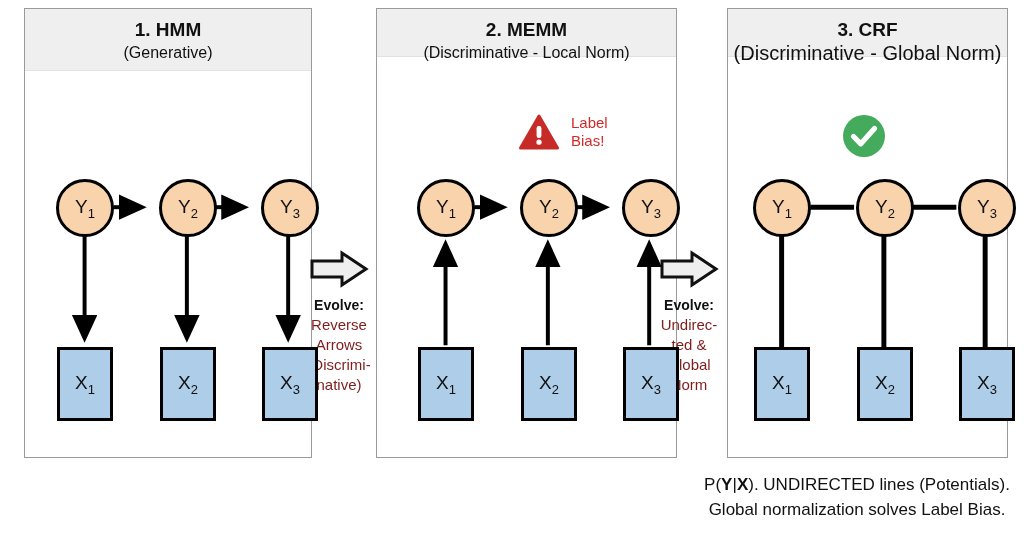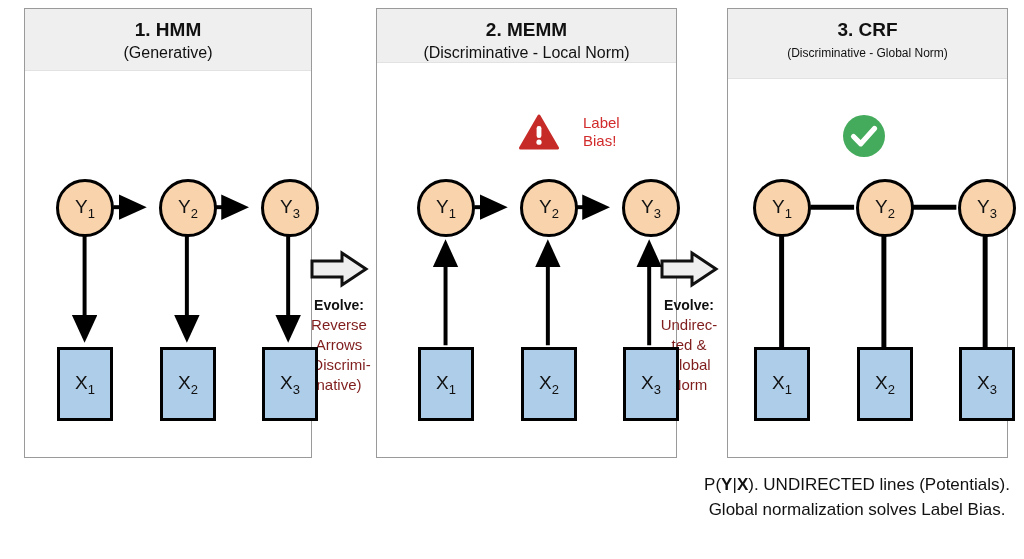--- a/index.html
+++ b/index.html
@@ -68,21 +68,21 @@
     font-size: 19px; color: #111;
     z-index: 4;
   }
   .node-label sub { font-size: 13px; }
 
   .edges { position: absolute; left: 0; top: 0; width: 100%; height: 100%; z-index: 2; }
 
   
   .badge-warning {
     position: absolute;
-    display: flex; gap: 24px;
+    display: flex; gap: 12px;
     z-index: 6;
   }
   .badge-warning-text {
     color: #d22b2b;
     font-size: 15px;
     line-height: 18px;
     text-align: left;
   }
   .badge-ok { position: absolute; z-index: 6; }
 
@@ -171,21 +171,21 @@
       <path d="M3,11 L33,11 L33,3 L57,19 L33,35 L33,27 L3,27 Z" fill="#EFEFEF" stroke="#111" stroke-width="3" stroke-linejoin="miter"></path>
     </svg>
     <span class="evolve-title">Evolve:</span>
     <span class="evolve-desc">Reverse</span>
     <span class="evolve-desc">Arrows</span>
     <span class="evolve-desc">(Discrimi-</span>
     <span class="evolve-desc">native)</span>
   </div>
 
   <div class="panel" style="left:376px; top:8px; width:301px; height:450px;">
-    <div class="panel-header" style="height:54px;">
+    <div class="panel-header" style="height:48px;">
       <span class="panel-title">2. MEMM</span>
       <span class="panel-subtitle">(Discriminative - Local Norm)</span>
     </div>
 
     <div class="badge-warning" style="left:142px; top:105px;">
       <svg width="40" height="36" viewBox="0 0 40 36">
         <path d="M20,2 L38.5,34 L1.5,34 Z" fill="#C62B28" stroke="#C62B28" stroke-width="3" stroke-linejoin="round"></path>
         <rect x="17.6" y="12" width="4.8" height="12" rx="2.2" fill="#ffffff"></rect>
         <circle cx="20" cy="28.2" r="2.6" fill="#ffffff"></circle>
       </svg>
@@ -241,23 +241,23 @@
       <path d="M3,11 L33,11 L33,3 L57,19 L33,35 L33,27 L3,27 Z" fill="#EFEFEF" stroke="#111" stroke-width="3" stroke-linejoin="miter"></path>
     </svg>
     <span class="evolve-title">Evolve:</span>
     <span class="evolve-desc">Undirec-</span>
     <span class="evolve-desc">ted &amp;</span>
     <span class="evolve-desc">Global</span>
     <span class="evolve-desc">Norm</span>
   </div>
 
   <div class="panel" style="left:727px; top:8px; width:281px; height:450px;">
-    <div class="panel-header" style="height:70px;">
+    <div class="panel-header" style="height:48px;">
       <span class="panel-title">3. CRF</span>
-      <span class="panel-subtitle" style="font-size:12px;">(Discriminative - Global Norm)</span>
+      <span class="panel-subtitle" style="font-size:20px;">(Discriminative - Global Norm)</span>
     </div>
 
     <div class="badge-ok" style="left:113px; top:104px;">
       <svg width="46" height="46" viewBox="0 0 46 46">
         <circle cx="23" cy="23" r="21" fill="#45AB5C"></circle>
         <path d="M12.5,23.5 L19.8,30.8 L33.5,15.5" fill="none" stroke="#ffffff" stroke-width="5.2" stroke-linecap="round" stroke-linejoin="round"></path>
       </svg>
     </div>
 
     <div class="graph">

